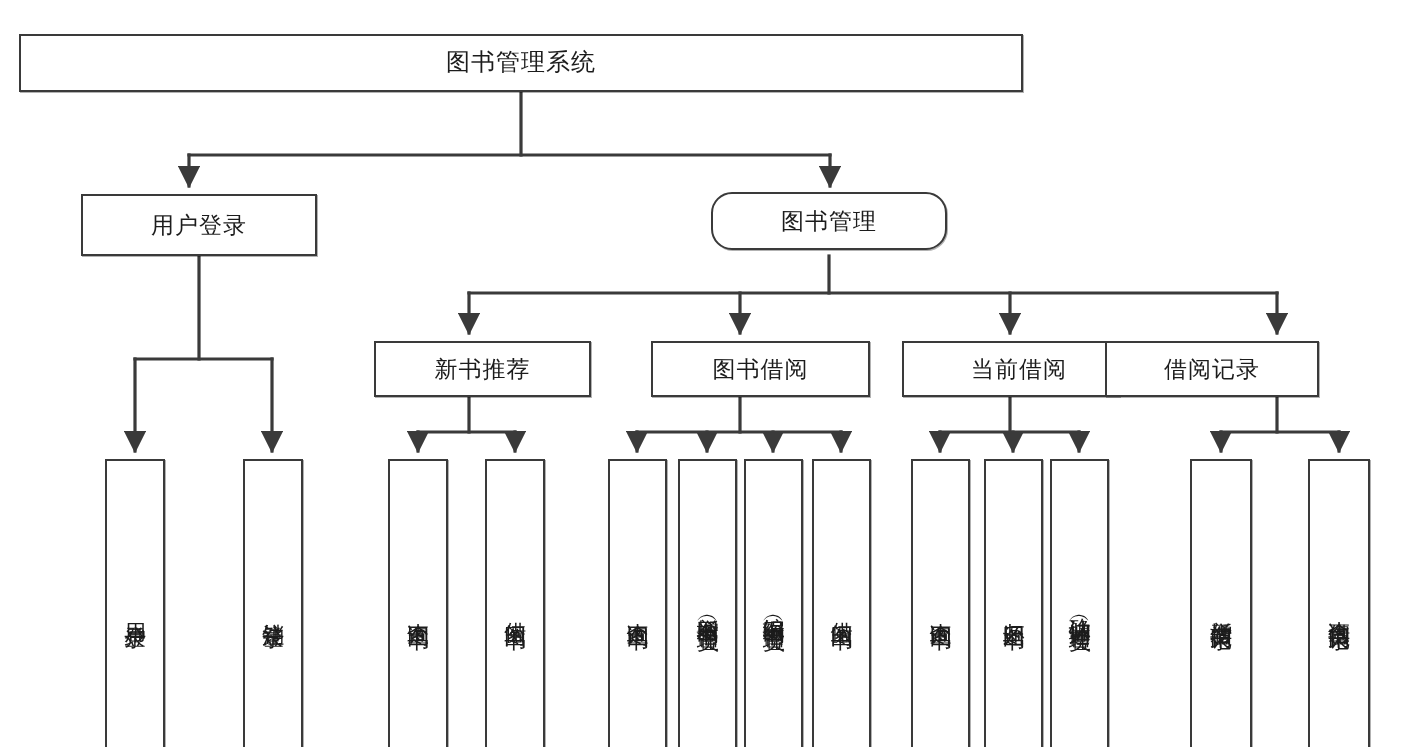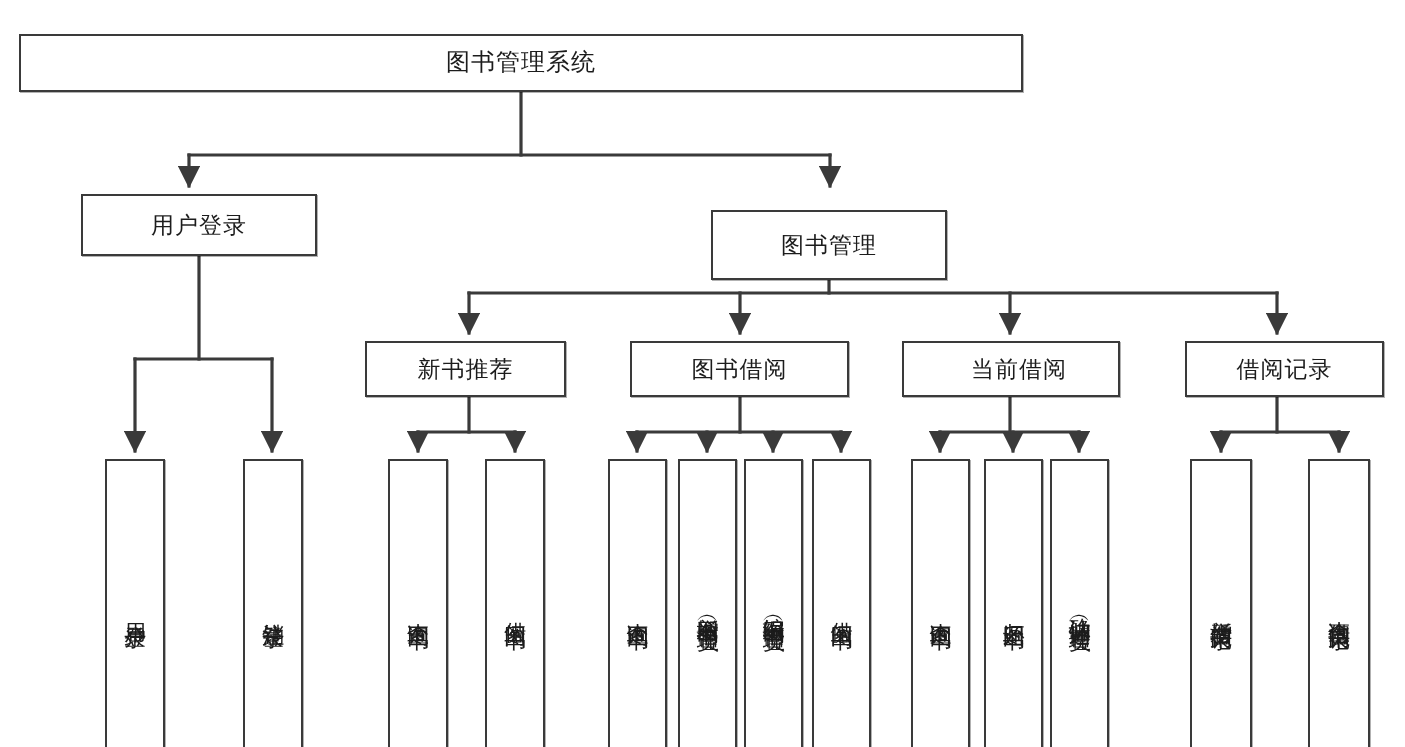--- a/index.html
+++ b/index.html
@@ -127,34 +127,34 @@
     </g>
   </svg>
 
   <div class="node horiz root" style="left:19px;top:11px;width:1004px;height:58px;">
     <span>图书管理系统</span>
   </div>
 
   <div class="node horiz" style="left:81px;top:171px;width:236px;height:62px;">
     <span>用户登录</span>
   </div>
-  <div class="node horiz" style="left:711px;top:187px;width:236px;height:70px;">
+  <div class="node horiz" style="left:711px;top:169px;width:236px;height:58px;border-radius:21px;">
     <span>图书管理</span>
   </div>
 
-  <div class="node horiz" style="left:365px;top:318px;width:201px;height:56px;text-align:right;">
+  <div class="node horiz" style="left:374px;top:318px;width:217px;height:56px;text-align:right;">
     <span>新书推荐</span>
   </div>
-  <div class="node horiz" style="left:630px;top:318px;width:219px;height:56px;">
+  <div class="node horiz" style="left:651px;top:318px;width:219px;height:56px;">
     <span>图书借阅</span>
   </div>
   <div class="node horiz" style="left:902px;top:318px;width:218px;height:56px;padding-left:16px;">
     <span>当前借阅</span>
   </div>
-  <div class="node horiz" style="left:1185px;top:318px;width:199px;height:56px;">
+  <div class="node horiz" style="left:1105px;top:318px;width:214px;height:56px;">
     <span>借阅记录</span>
   </div>
 
   <div class="node vert" style="left:105px;top:436px;width:60px;height:299px;">
     <span class="vlabel">用户登录</span>
   </div>
   <div class="node vert" style="left:243px;top:436px;width:60px;height:299px;">
     <span class="vlabel">注销登录</span>
   </div>
 

